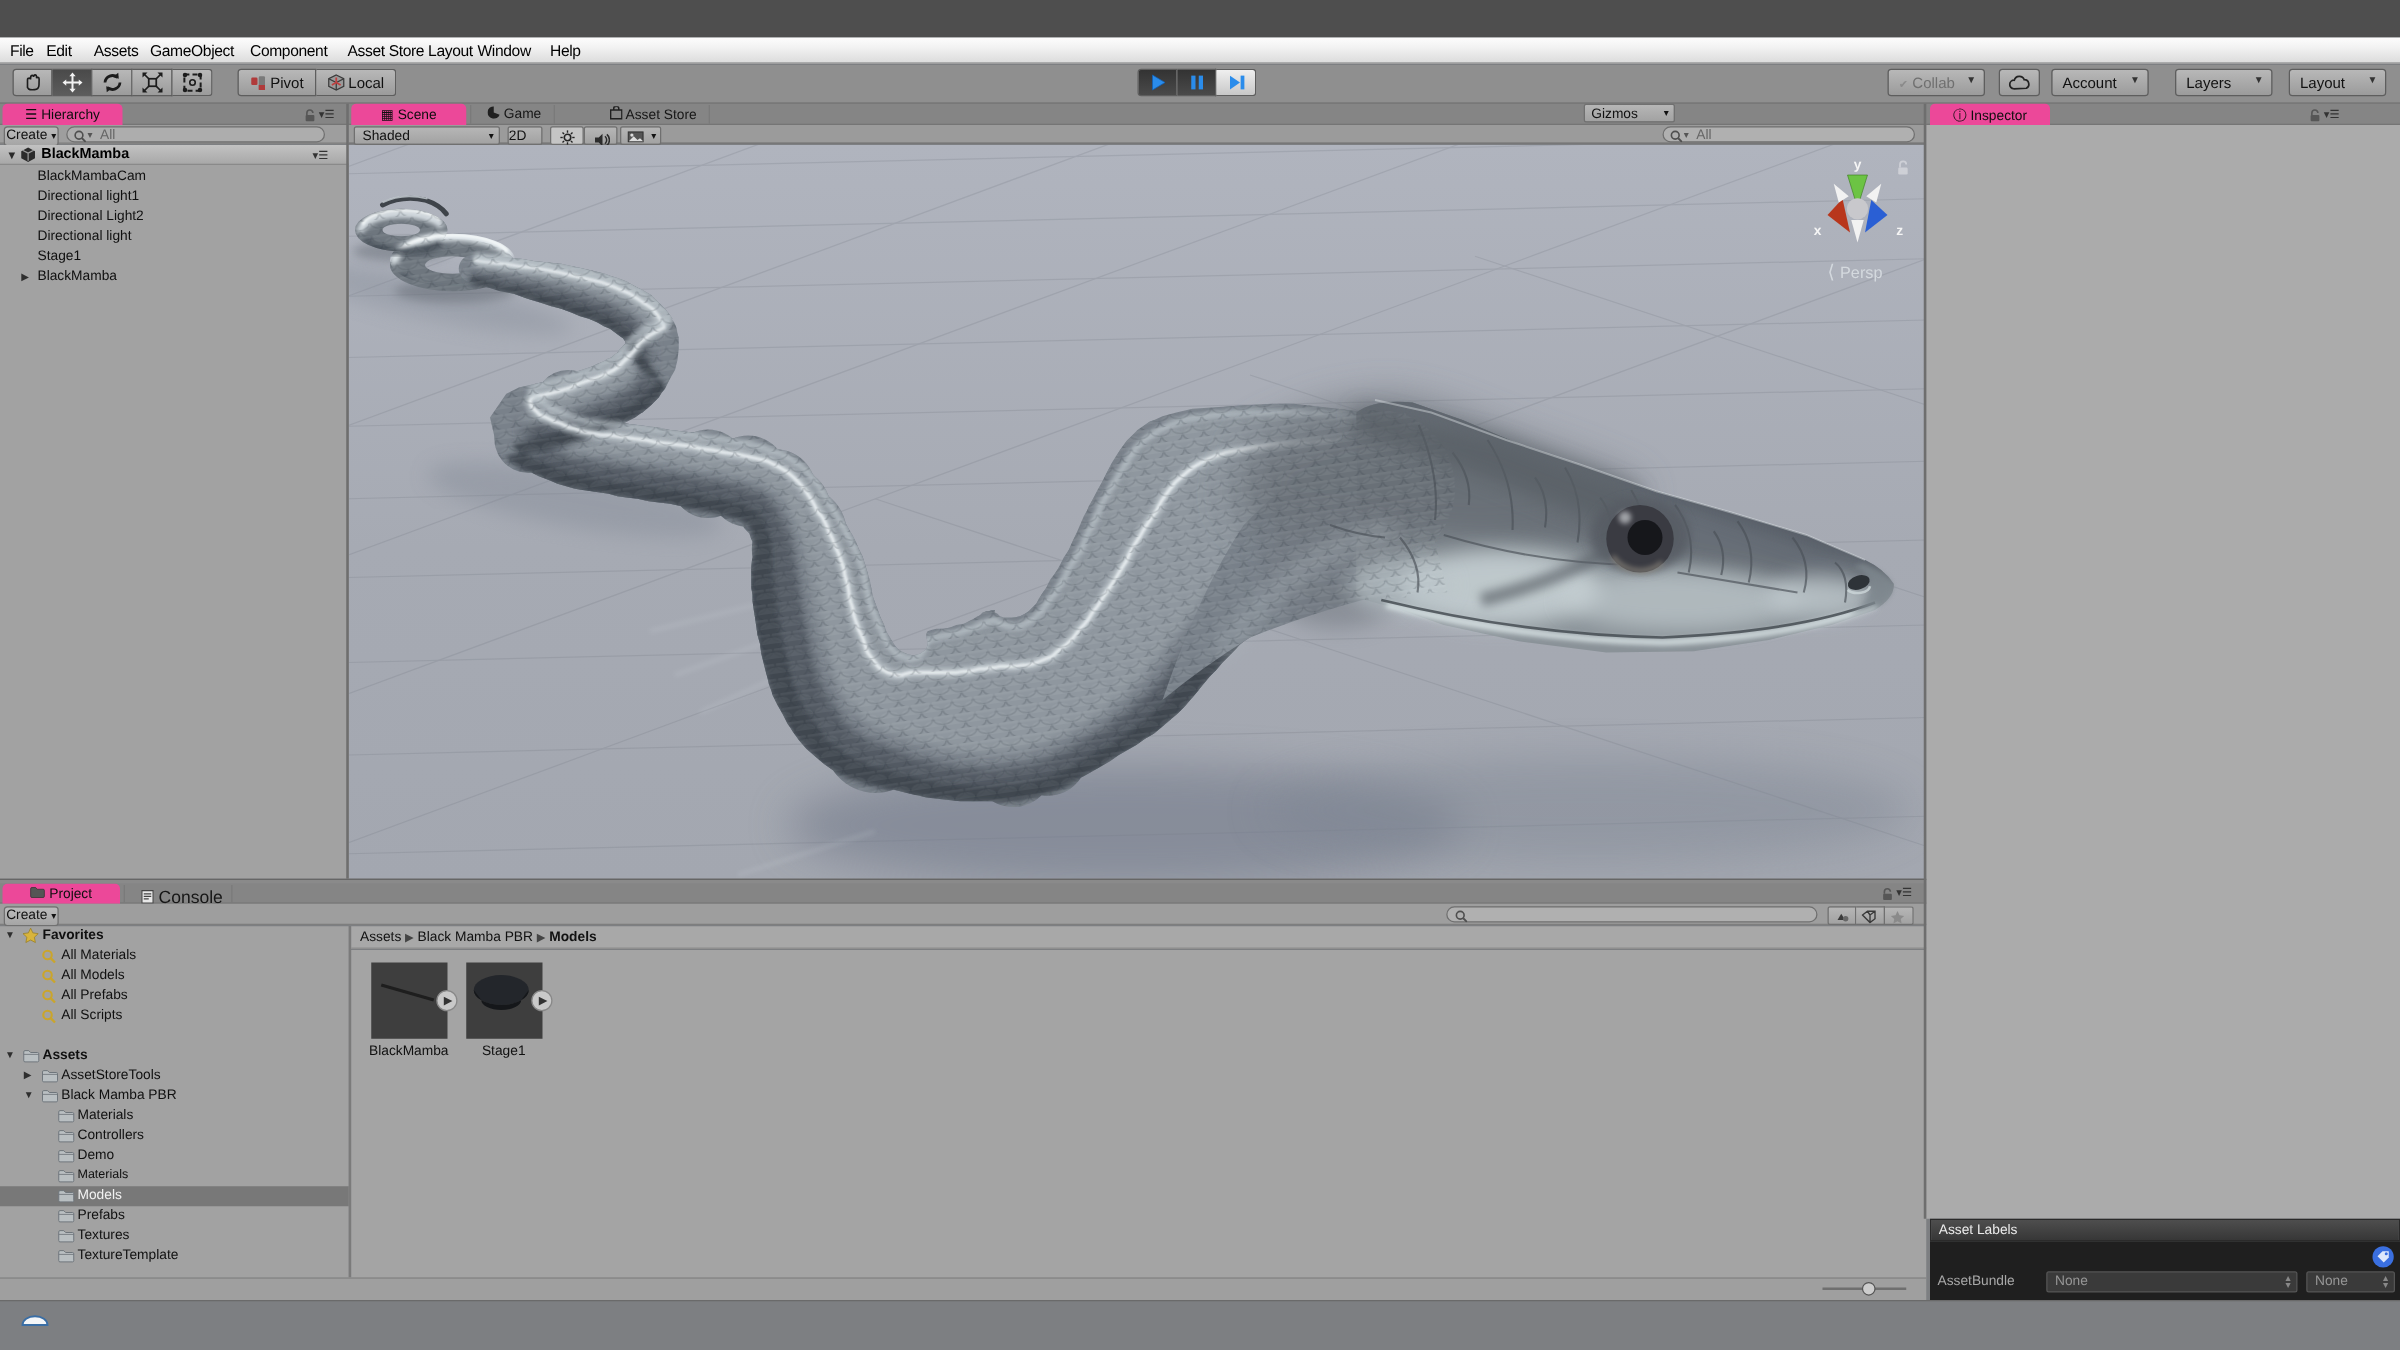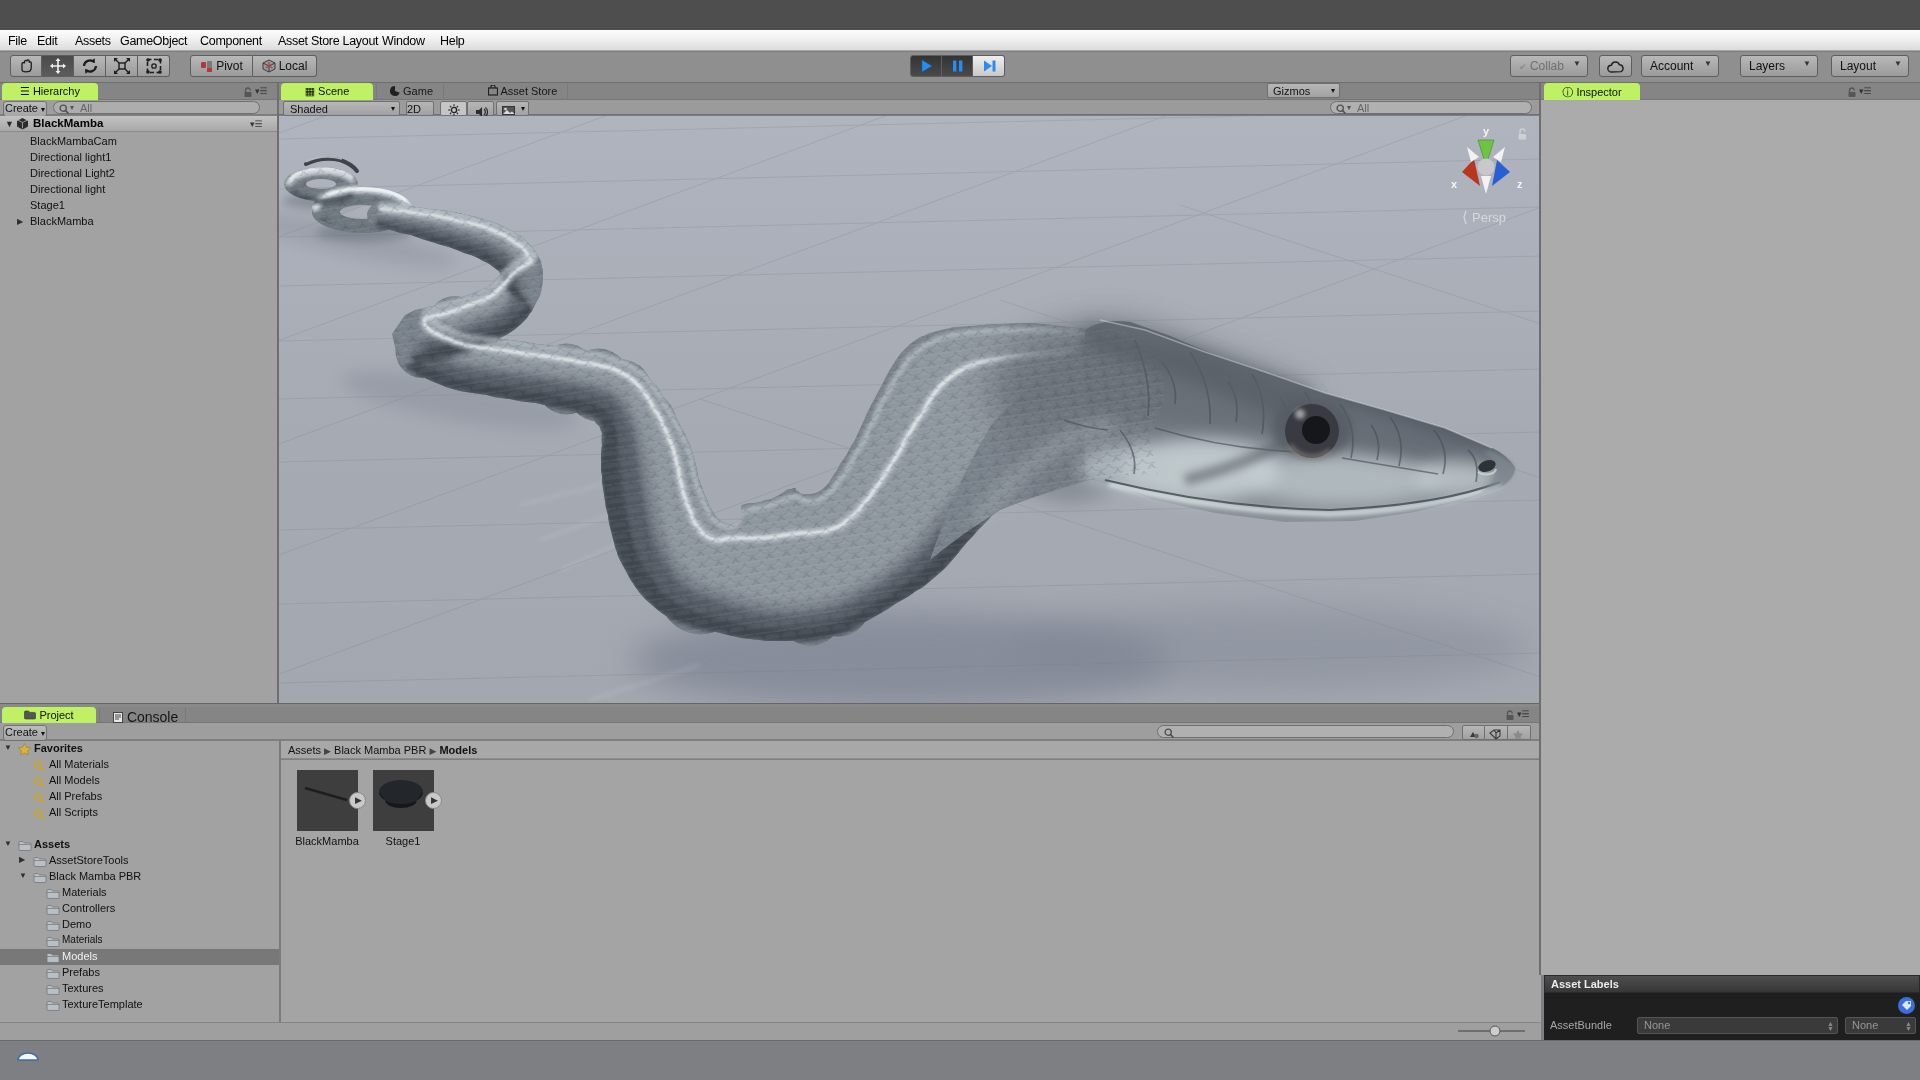--- a/index.html
+++ b/index.html
@@ -8,21 +8,21 @@
 #menubar span{position:absolute;top:4px;font-size:12.5px;letter-spacing:-0.3px;color:#000}
 #toolbar{left:0;top:52px;width:1920px;height:31px;background:#8f8f8f;border-bottom:1px solid #6d6d6d}
 .tbtn{position:absolute;top:3px;height:22px;background:linear-gradient(#b8b8b8,#9b9b9b);border:1px solid #5e5e5e;border-left:none;display:flex;align-items:center;justify-content:center}
 .tbtn.first{border-left:1px solid #5e5e5e;border-radius:3px 0 0 3px}
 .tbtn.last{border-radius:0 3px 3px 0}
 .tbtn.only{border-left:1px solid #5e5e5e;border-radius:3px;display:block}
 .tbtn.sel{background:linear-gradient(#4a4a4a,#5c5c5c)}
 .tbtn.dark{background:linear-gradient(#333,#4a4a4a)}
 .tbtn.lit{background:linear-gradient(#efefef,#c8c8c8)}
 .lbl{font-size:12px;color:#111;margin-left:3px}
-.tab{position:absolute;top:0;height:17px;background:#bef264;border-radius:4px 4px 0 0;font-size:11px;color:#0e0e0e;text-align:center;padding-top:2px}
+.tab{position:absolute;top:0;height:17px;background:#ec4899;border-radius:4px 4px 0 0;font-size:11px;color:#0e0e0e;text-align:center;padding-top:2px}
 .tabstrip{background:#858585;border-bottom:1px solid #757575}
 .panel{background:#a2a2a2}
 .row{position:absolute;font-size:11px;color:#101010;white-space:nowrap}
 .crbtn{position:absolute;height:16px;background:linear-gradient(#bcbcbc,#a5a5a5);border:1px solid #717171;border-radius:3px;font-size:11px;color:#111;text-align:center}
 .srch{position:absolute;height:13px;border:1px solid #6f6f6f;border-radius:7px;background:#adadad}
 .ddn{position:absolute;height:15px;background:linear-gradient(#b6b6b6,#a2a2a2);border:1px solid #707070;border-radius:2px;font-size:11px;color:#111}
 </style></head><body>
 <div class="abs" id="titlebar"></div>
 <div class="abs" id="menubar">
 <span style="left:8px">File</span>
@@ -540,21 +540,21 @@
     </svg></div>
 <div class="abs" style="left:425px;top:792px;width:17px;height:17px;background:#c9c9c9;border-radius:50%;border:1px solid #888">
     <span style="position:absolute;left:5px;top:2px;font-size:9px;color:#333">▶</span>
   </div>
 <div class="abs" style="left:363px;top:835px;width:80px;text-align:center;font-size:11px;color:#111">Stage1</div>
 <div class="abs" style="left:0;top:1022px;width:1541px;height:18px;background:#9f9f9f;border-top:1px solid #858585"></div>
 <svg class="abs" style="left:1455px;top:1024px" width="75" height="14">
     <line x1="3" y1="7" x2="70" y2="7" stroke="#6f6f6f" stroke-width="2"></line>
     <circle cx="40" cy="7" r="5" fill="#cdcdcd" stroke="#555"></circle>
   </svg>
-<div class="abs" style="left:1544px;top:975px;width:376px;height:18px;background:linear-gradient(#4e4e4e,#373737);border:1px solid #2a2a2a;color:#ececec;font-size:11px;font-weight:bold;padding:2px 0 0 6px">Asset Labels</div>
+<div class="abs" style="left:1544px;top:975px;width:376px;height:18px;background:linear-gradient(#4e4e4e,#373737);border:1px solid #2a2a2a;color:#ececec;font-size:11px;font-weight:normal;padding:2px 0 0 6px">Asset Labels</div>
 <div class="abs" style="left:1544px;top:993px;width:376px;height:47px;background:#1f1f1f"></div>
 <div class="abs" style="left:1898px;top:997px;width:17px;height:17px;border-radius:50%;background:#3a6fe0"><svg width="17" height="17">
       <path d="M4 8 L8 4 L13 4 L13 9 L9 13 Z" fill="#dfe8fb"></path>
       <circle cx="11" cy="6" r="1.2" fill="#3a6fe0"></circle>
     </svg></div>
 <div class="abs" style="left:1550px;top:1019px;font-size:11px;color:#a8a8a8">AssetBundle</div>
 <div class="abs" style="left:1637px;top:1017px;width:201px;height:17px;background:#3a3a3a;border:1px solid #555;border-radius:2px">
     <span style="position:absolute;left:6px;top:1px;font-size:11px;color:#969696">None</span>
     <span style="position:absolute;right:3px;top:3px;font-size:7px;color:#888;line-height:5px">▲<br>▼</span>
   </div>

